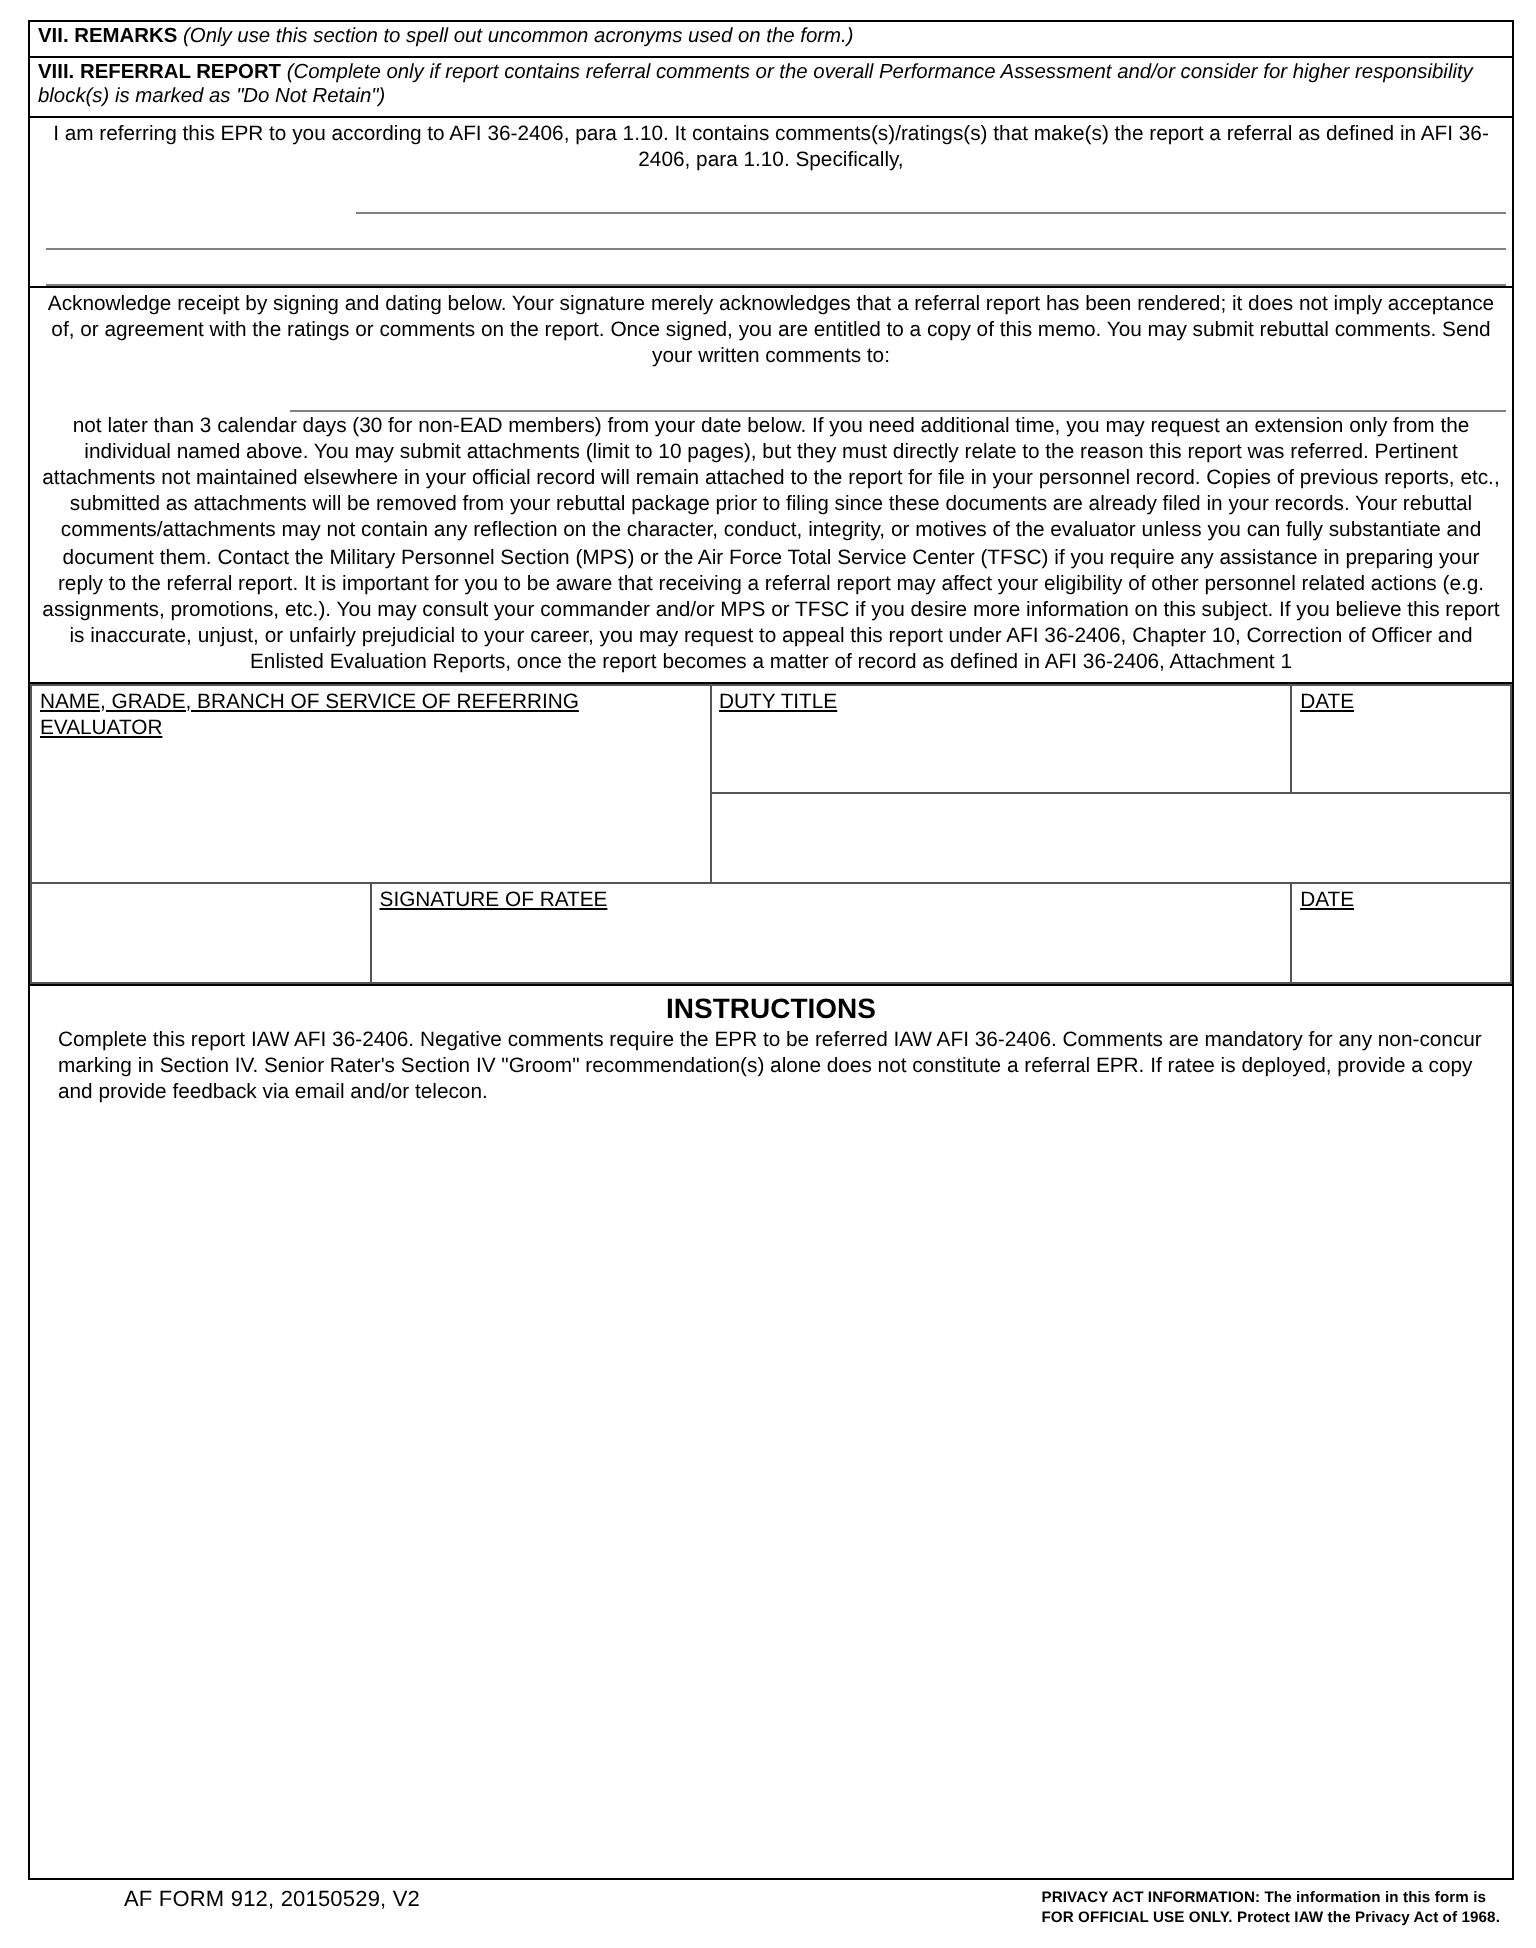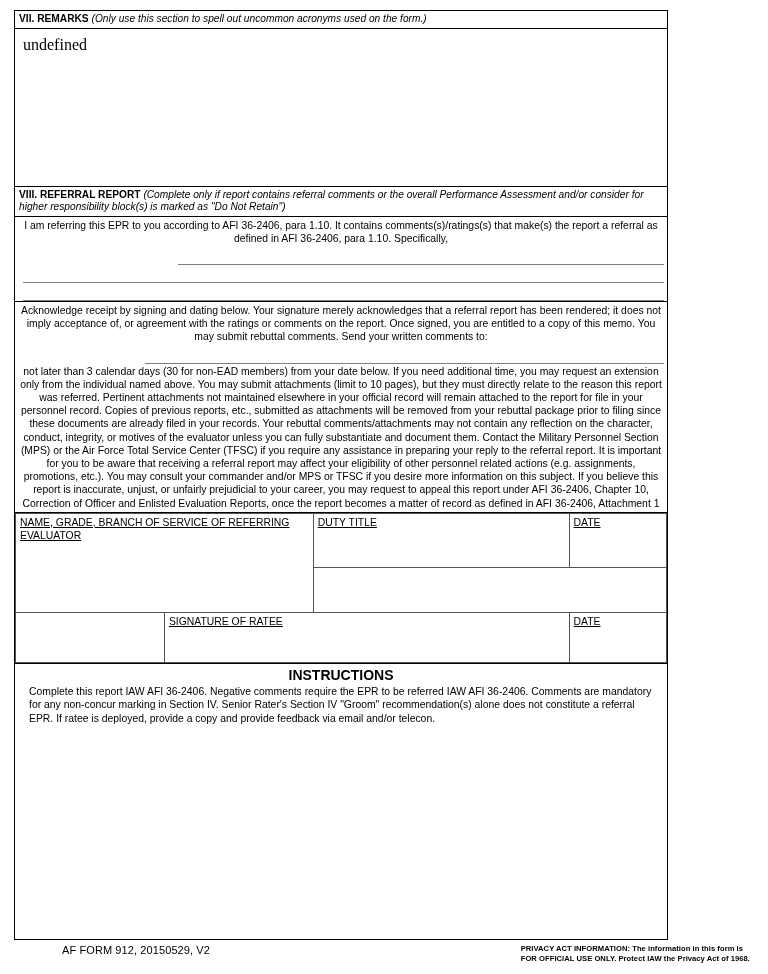--- a/index.html
+++ b/index.html
@@ -18,21 +18,21 @@
   .page {
     position: relative;
     width: 768px;
     height: 974px;
     box-sizing: border-box;
     padding: 10px 16px 0 14px;
   }
   .form-outer {
     border: 1.6px solid #000;
     box-sizing: border-box;
-    width: 654px;
+    width: 743px;
     height: 930px;
     display: flex;
     flex-direction: column;
     background: #fff;
   }
 
   
   .sec-head {
     border-bottom: 1.6px solid #000;
     padding: 2px 3px 2px 4px;
@@ -158,23 +158,20 @@
 
 <div class="page">
   <div class="form-outer">
 
     <div class="sec-head">
       <span class="num">VII.</span>
       <span class="num">REMARKS</span>
       <span class="note">(Only use this section to spell out uncommon acronyms used on the form.)</span>
     </div>
 
-    <div class="remarks-body">
-      <div class="remarks-value">undefined</div>
-    </div>
 
     <div class="sec-head">
       <span class="num">VIII.</span>
       <span class="num">REFERRAL REPORT</span>
       <span class="note">(Complete only if report contains referral comments or the overall Performance Assessment and/or consider for higher responsibility block(s) is marked as "Do Not Retain")</span>
     </div>
 
     <div class="blk">
       <div class="para">I am referring this EPR to you according to AFI 36-2406, para 1.10.  It contains comments(s)/ratings(s) that make(s) the report a referral as defined in AFI 36-2406, para 1.10. Specifically,</div>
       <div class="rule-area">

